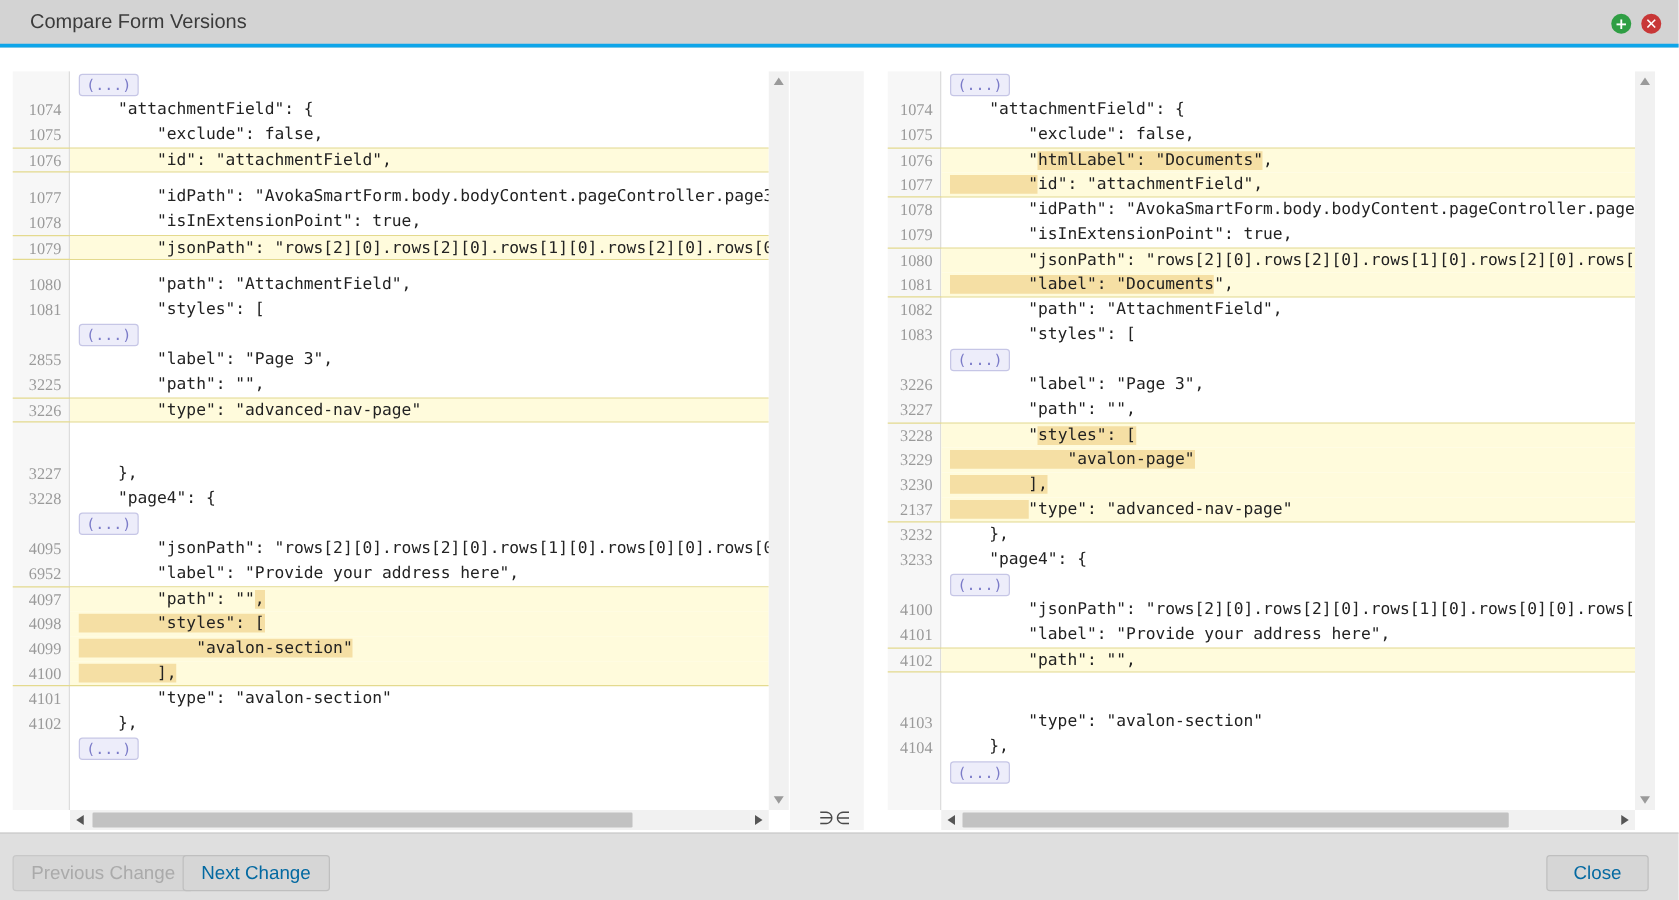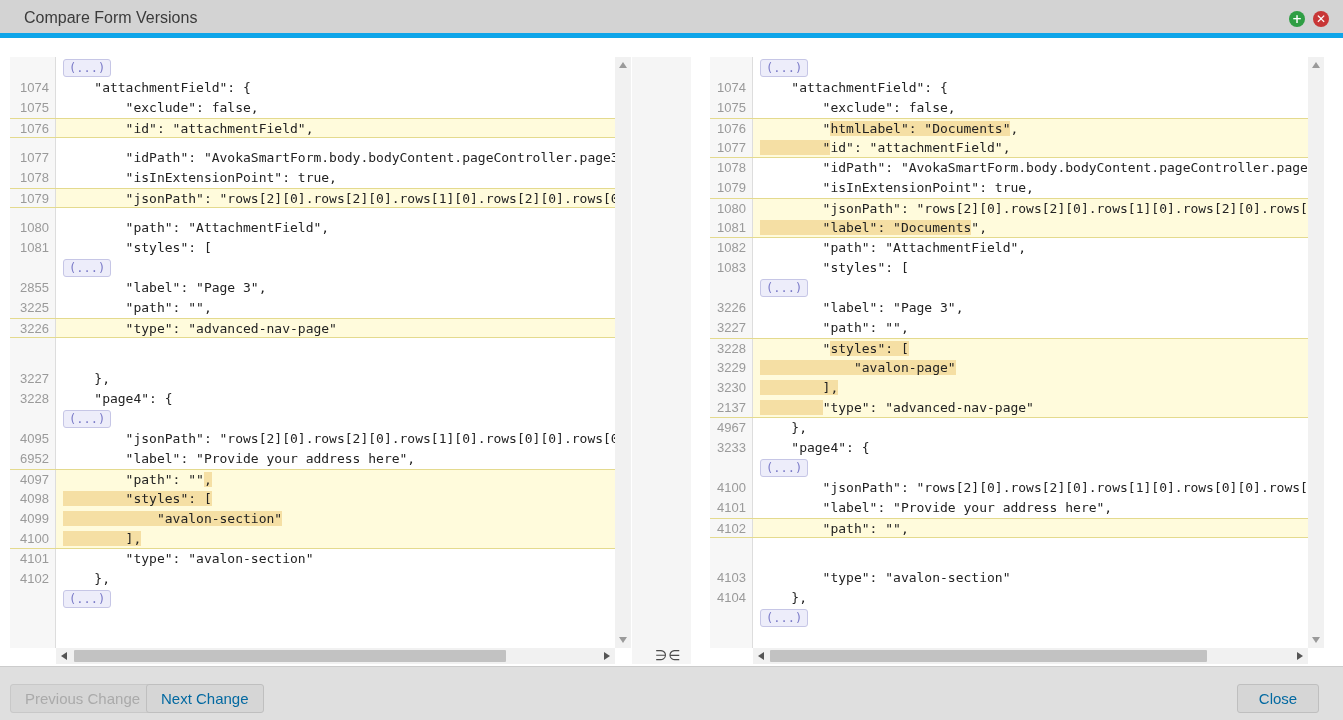--- a/index.html
+++ b/index.html
@@ -1,20 +1,20 @@
 <!DOCTYPE html>
 <html><head>
 <meta charset="utf-8">
 <style>
   html,body{margin:0;padding:0;}
   .dialog{position:relative;width:1343px;height:720px;background:#ffffff;overflow:hidden;
           font-family:"Liberation Sans",sans-serif;-webkit-font-smoothing:antialiased;}
   
   .titlebar{position:absolute;left:0;top:0;width:100%;height:38px;background:#d3d3d3;
-            border-bottom:5px solid #0ea5e9;box-sizing:border-box;}
+            border-bottom:3px solid #0ea5e9;box-sizing:border-box;}
   .title{position:absolute;left:24px;top:9px;font-size:16px;color:#3b3b3b;}
   .tb-icons{position:absolute;right:14px;top:11px;display:flex;gap:8px;}
   .icon-circle{width:16px;height:16px;border-radius:50%;color:#fff;font-size:12px;
                line-height:16px;text-align:center;font-weight:bold;cursor:pointer;
                font-family:"DejaVu Sans",sans-serif;}
   .ic-add{background:#2f9e44;}
   .ic-close{background:#c83737;}
   
   .pane{position:absolute;top:57px;height:607px;background:#ffffff;overflow:hidden;}
   .pane-left{left:10px;width:622px;}
@@ -22,21 +22,21 @@
   .gutter-bg{position:absolute;left:0;top:0;bottom:16px;background:#f7f7f7;
              border-right:1px solid #dddddd;box-sizing:border-box;}
   .pane-left .gutter-bg{width:46px;}
   .pane-right .gutter-bg{width:43px;}
   .rows{position:absolute;left:0;top:1px;}
   .pane-left  .rows{width:605px;}
   .pane-right .rows{width:598px;}
   .row{display:flex;height:20px;box-sizing:border-box;}
   .row.bt{border-top:1px solid #e4da8e;justify-content:space-between;}
   .row.bb{border-bottom:1px solid #e4da8e;}
-  .gutter-cell{flex:none;text-align:right;font-family:Liberation Sans, sans-serif;
+  .gutter-cell{flex:none;text-align:right;font-family:Liberation Serif, serif;
                font-size:13px;line-height:20px;color:#9a9a9a;}
   .pane-left  .gutter-cell{width:39px;padding-right:7px;}
   .pane-right .gutter-cell{width:36px;padding-right:7px;}
   .code-cell{flex:1;overflow:hidden;white-space:pre;font-family:"DejaVu Sans Mono",monospace;
              font-size:13px;line-height:20px;color:#222222;padding-left:7px;}
   .row.chg .code-cell{background:#fffbdc;}
   .hl{background:#f5dfa4;}
   .chip{display:inline-block;background:#ededfa;border:1px solid #c6c6e6;border-radius:3px;
         color:#7b7bc8;font-family:"DejaVu Sans Mono",monospace;font-size:12px;
         line-height:14px;padding:1px 5px;margin-top:1px;cursor:pointer;}
@@ -277,21 +277,21 @@
         </div>
         <div class="row chg">
           <div class="gutter-cell">3230</div>
           <div class="code-cell"><span class="hl">        ],</span></div>
         </div>
         <div class="row chg bb">
           <div class="gutter-cell">2137</div>
           <div class="code-cell"><span class="hl">        </span><span>"type": "advanced-nav-page"</span></div>
         </div>
         <div class="row">
-          <div class="gutter-cell">4967</div>
+          <div class="gutter-cell">3232</div>
           <div class="code-cell">    },</div>
         </div>
         <div class="row">
           <div class="gutter-cell">3233</div>
           <div class="code-cell">    "page4": {</div>
         </div>
         <div class="row">
           <div class="gutter-cell"></div>
           <div class="code-cell"><span class="chip">(...)</span></div>
         </div>

